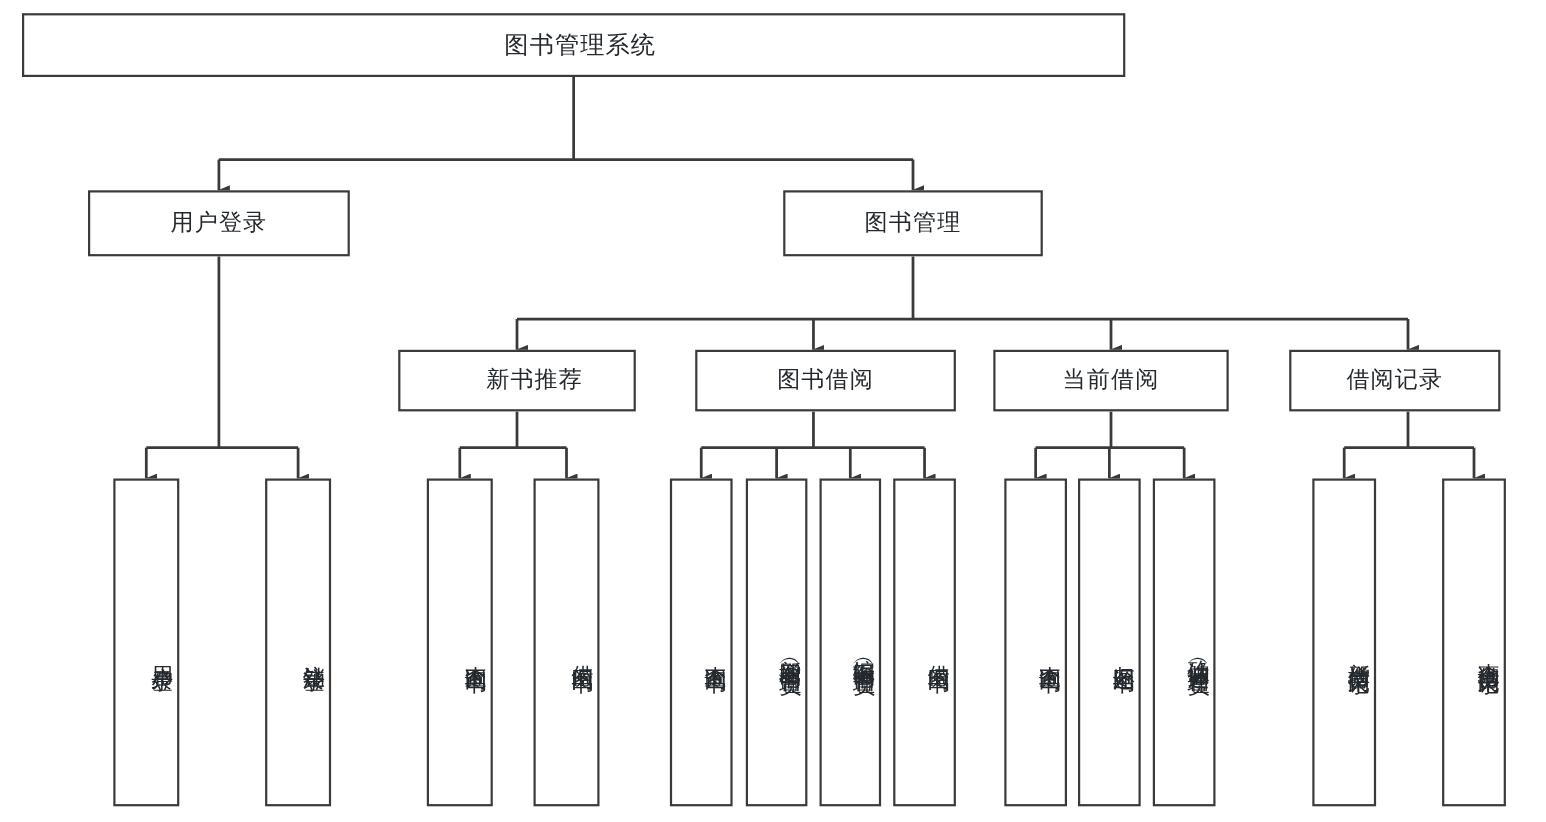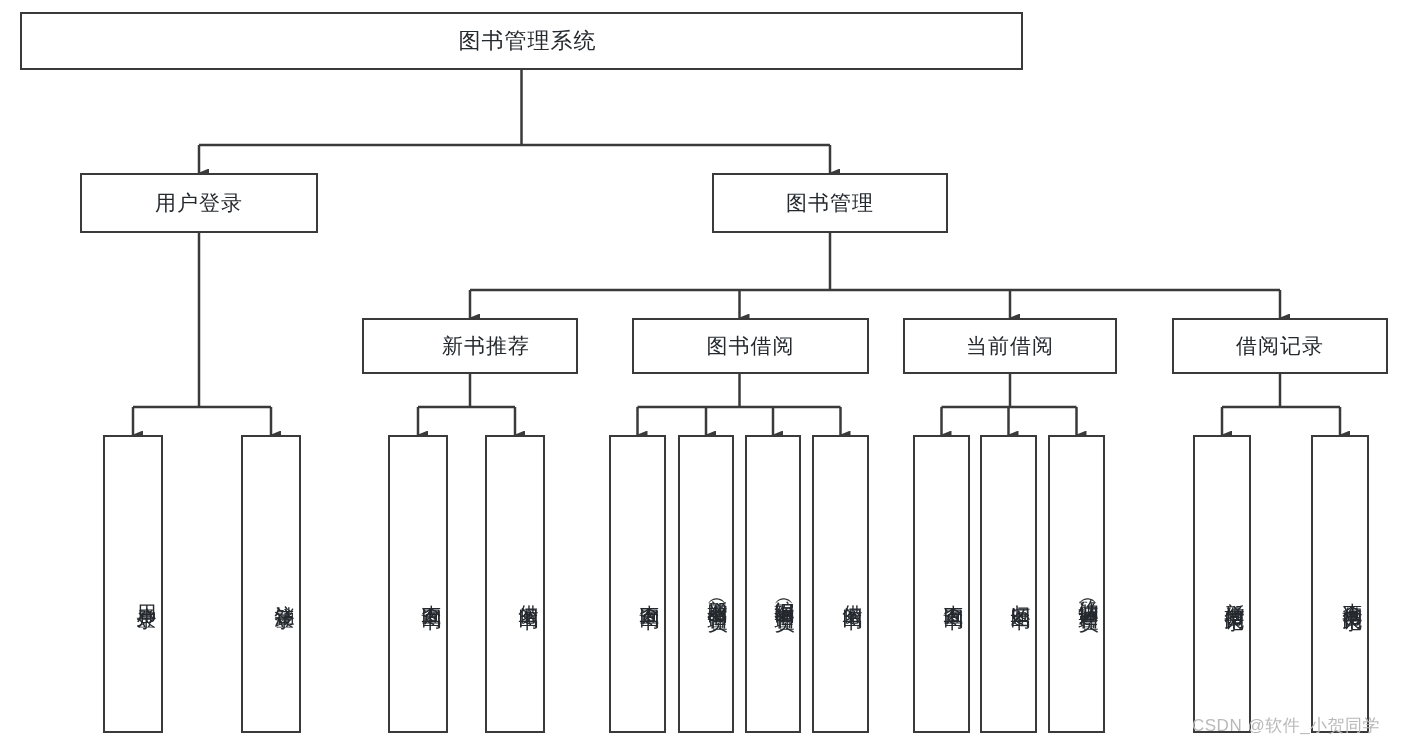--- a/index.html
+++ b/index.html
@@ -135,21 +135,21 @@
       </div>
       <div class="node horiz" style="left: 362px; top: 318px; width: 216px; height: 56px; padding-left: 32px;">
         <span class="label">新书推荐</span>
       </div>
       <div class="node horiz" style="left: 632px; top: 318px; width: 237px; height: 56px;">
         <span class="label">图书借阅</span>
       </div>
       <div class="node horiz" style="left: 903px; top: 318px; width: 214px; height: 56px;">
         <span class="label">当前借阅</span>
       </div>
-      <div class="node horiz" style="left: 1172px; top: 318px; width: 216px; height: 56px; text-align: center;">
+      <div class="node horiz" style="left: 1172px; top: 318px; width: 192px; height: 56px; text-align: center;">
         <span class="label">借阅记录</span>
       </div>
       <div class="node vert" style="left: 103px; top: 435px; width: 60px; height: 298px;">
         <span class="label">用户登录</span>
       </div>
       <div class="node vert" style="left: 241px; top: 435px; width: 60px; height: 298px;">
         <span class="label">注销登录</span>
       </div>
       <div class="node vert" style="left: 388px; top: 435px; width: 60px; height: 298px;">
         <span class="label">查询图书</span>
@@ -178,14 +178,13 @@
       <div class="node vert" style="left: 1048px; top: 435px; width: 57px; height: 298px;">
         <span class="label">确认归还（管理员）</span>
       </div>
       <div class="node vert" style="left: 1193px; top: 435px; width: 58px; height: 298px;">
         <span class="label">新增借阅记录</span>
       </div>
       <div class="node vert" style="left: 1311px; top: 435px; width: 58px; height: 298px;">
         <span class="label">查询借阅记录</span>
       </div>
     </div>
-  <div id="watermark">CSDN @软件_小贺同学</div>
 </div>
 
 </body></html>

